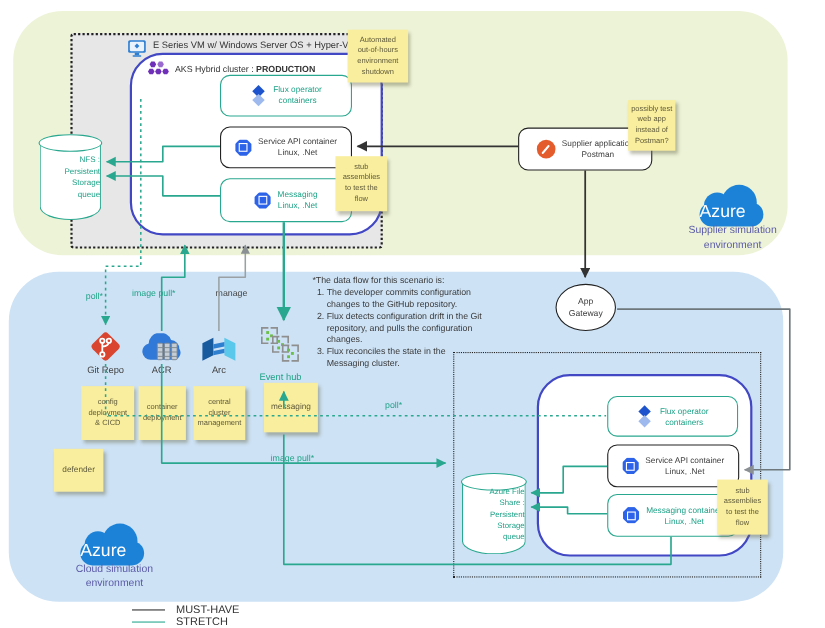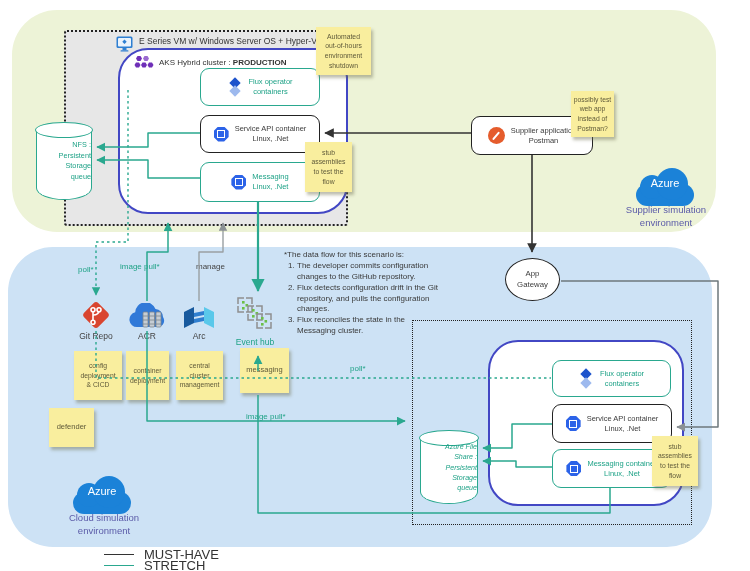--- a/index.html
+++ b/index.html
@@ -35,40 +35,40 @@
   .cyl-text{position:relative;text-align:right;font-size:7.3px;color:#1fa287;line-height:1.45;padding-top:10px;}
   .icon-label{position:absolute;font-size:8.5px;color:#444;text-align:center;}
   .flow-label{position:absolute;font-size:8px;color:#1fa287;}
   .flow-label.dark{color:#444;}
   .caption{position:absolute;font-size:9.5px;color:#5b5ba8;text-align:center;line-height:1.35;}
   .azure-cloud{position:absolute;width:58px;height:22px;background:#1b82d8;border-radius:12px;}
   .azure-cloud::before{content:'';position:absolute;bottom:7px;left:4px;width:24px;height:24px;
                        border-radius:50%;background:#1b82d8;}
   .azure-cloud::after{content:'';position:absolute;bottom:6px;left:20px;width:32px;height:32px;
                       border-radius:50%;background:#1b82d8;}
-  .azure-word{position:absolute;bottom:17px;left:0;width:100%;text-align:center;color:#fff;
-              font-size:11px;z-index:1;}
+  .azure-word{position:absolute;bottom:4px;left:0;width:100%;color:#fff;
+              font-size:16px;z-index:1;}
   .flux-icon{position:relative;width:15px;height:17px;flex:0 0 15px;}
   .flux-icon i{position:absolute;left:3.5px;width:8px;height:8px;transform:rotate(45deg);display:block;}
   .flux-icon .f1{top:0;background:#1d53cc;}
   .flux-icon .f2{top:8.5px;background:#9db9ee;}
   .cbadge{width:15px;height:15px;flex:0 0 15px;background:#2c63e8;display:flex;align-items:center;
           justify-content:center;clip-path:polygon(30% 0,70% 0,100% 30%,100% 70%,70% 100%,30% 100%,0 70%,0 30%);}
   .cbadge i{width:6px;height:6px;border:1.1px solid #fff;display:block;}
   .pm{width:17px;height:17px;border-radius:50%;background:#e55c2c;position:relative;flex:0 0 17px;}
   .pm i{position:absolute;left:7px;top:3.5px;width:2.4px;height:10px;background:#fff;
         transform:rotate(40deg);border-radius:2px;display:block;}
   #app-gateway{left:505px;top:258px;width:55px;height:43px;border-radius:50%;background:#fff;
                border:1.8px solid #222;display:flex;align-items:center;justify-content:center;
                font-size:7.8px;text-align:center;line-height:1.3;box-sizing:border-box;}
   #dotted-rect2{left:412px;top:320px;width:280px;height:205px;border:1.5px dotted #222;box-sizing:border-box;}
   .flow-text{position:absolute;left:284px;top:250px;width:160px;font-size:8px;color:#3a3a3a;line-height:1.3;}
   .flow-text ol{margin:1px 0 0 0;padding-left:13px;}
   .flow-text li{margin-bottom:1px;}
-  #legend{position:absolute;left:104px;top:549px;font-size:13px;color:#333;}
+  #legend{position:absolute;left:120px;top:549px;font-size:10px;color:#333;}
   .leg-row{display:flex;align-items:center;gap:10px;height:11px;}
   .leg-sw{width:30px;height:0;border-top:1.6px solid #333;}
   .leg-sw.green{border-top-color:#2aa88f;}
   svg.connector-layer{position:absolute;left:0;top:0;z-index:3;pointer-events:none;}
   .z2{z-index:2;}
 </style>
 </head>
 <body>
 
 <div id="stage">
@@ -170,21 +170,21 @@
   </div>
   <div class="node gb z2" style="left:552px;top:449px;width:119px;height:39px;">
     <span class="cbadge">
         <i></i>
       </span>
     <span class="txt gtext">
       <span>Messaging container</span><br><span>Linux, .Net</span>
     </span>
   </div>
 
-  <div class="cyl z2" style="left:420px;top:438px;width:58px;height:66px;font-style:italic;">
+  <div class="cyl z2" style="left:420px;top:438px;width:58px;height:66px;">
     <div class="cyl-top"></div>
     <div class="cyl-text pre" style="padding-top:4px;font-size:7.1px;">Azure File
 Share :
 Persistent
 Storage
 queue</div>
   </div>
 
   <svg class="abs z2" style="left:80px;top:299px;" width="32" height="32" viewBox="0 0 32 32">
     <rect x="6" y="6" width="20" height="20" rx="3.5" fill="#d9452f" transform="rotate(45 16 16)"></rect>

